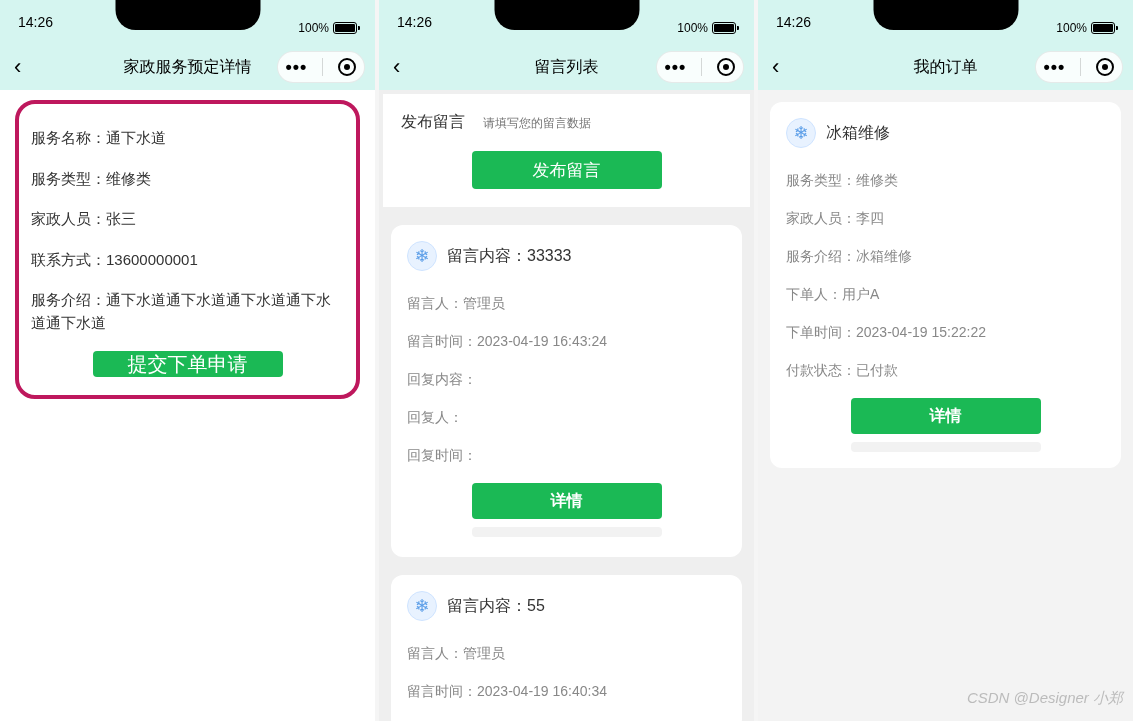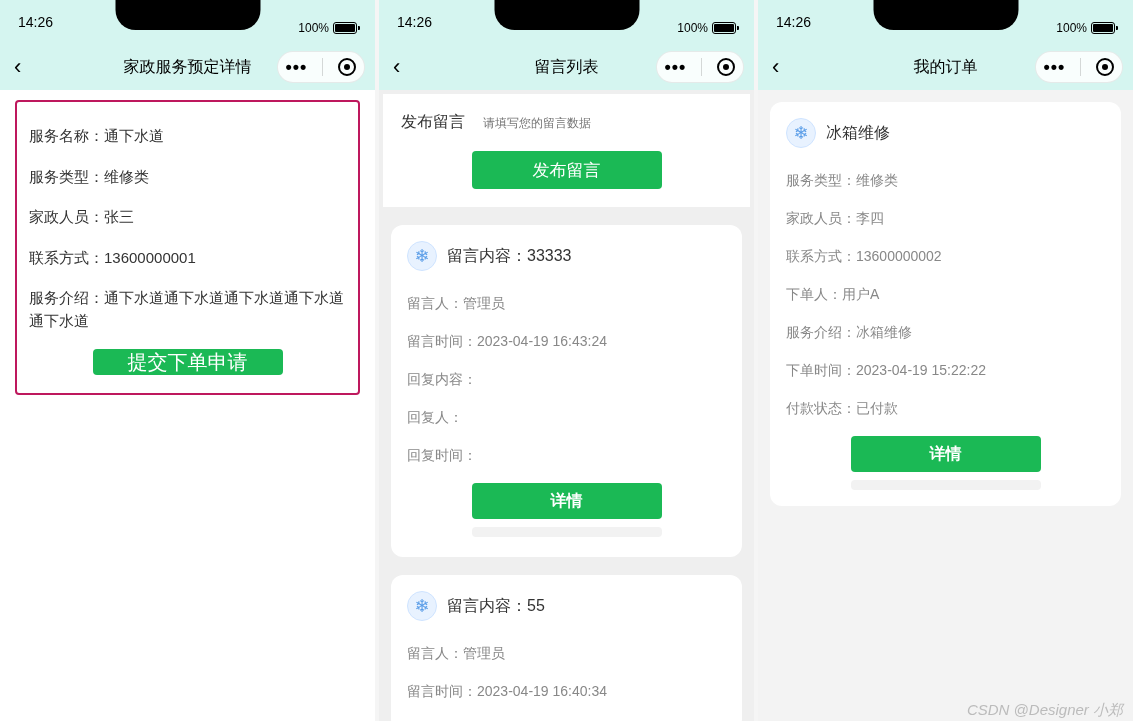--- a/index.html
+++ b/index.html
@@ -135,22 +135,22 @@
     .capsule-target::after {
       content: '';
       width: 6px;
       height: 6px;
       background: #000;
       border-radius: 50%;
     }
     
     .s1-body { background: #fff; padding: 10px 15px; }
     .detail-card {
-      border: 2px solid #be185d;
-      border-radius: 4px;
+      border: 4px solid #be185d;
+      border-radius: 20px;
       padding: 14px 12px 18px;
     }
     .detail-row {
       font-size: 15px;
       color: #333;
       padding: 9px 0;
       line-height: 1.5;
     }
     .submit-btn {
       margin: 8px auto 0;
@@ -271,21 +271,21 @@
     }
     .order-title { font-size: 16px; color: #333; font-weight: 500; }
     .order-row {
       font-size: 14px;
       color: #888;
       padding: 10px 0;
     }
     .watermark {
       position: absolute;
       right: 10px;
-      bottom: 1px;
+      bottom: 13px;
       font-size: 15px;
       color: rgba(150,150,150,0.6);
       font-style: italic;
       z-index: 100;
     }
   </style>
 </head>
 <body>
 
 <div class="phone">
@@ -393,23 +393,22 @@
     </div>
   </div>
   <div class="s3-body">
     <div class="order-card">
       <div class="order-header">
         <div class="snowflake-icon">❄</div>
         <span class="order-title">冰箱维修</span>
       </div>
       <div class="order-row"><span>服务类型：</span><span>维修类</span></div>
       <div class="order-row"><span>家政人员：</span><span>李四</span></div>
-      <div class="order-row"><span>联系方式：</span><span>13600000002</span></div>
+      <div class="order-row"><span>服务介绍：</span><span>冰箱维修</span></div>
       <div class="order-row"><span>下单人：</span><span>用户A</span></div>
-      <div class="order-row"><span>服务介绍：</span><span>冰箱维修</span></div>
       <div class="order-row"><span>下单时间：</span><span>2023-04-19 15:22:22</span></div>
       <div class="order-row"><span>付款状态：</span><span>已付款</span></div>
       <button class="msg-detail-btn">详情</button>
       <div class="gray-bar"></div>
     </div>
   </div>
 </div>
 
 <div class="watermark">CSDN @Designer 小郑</div>
 

